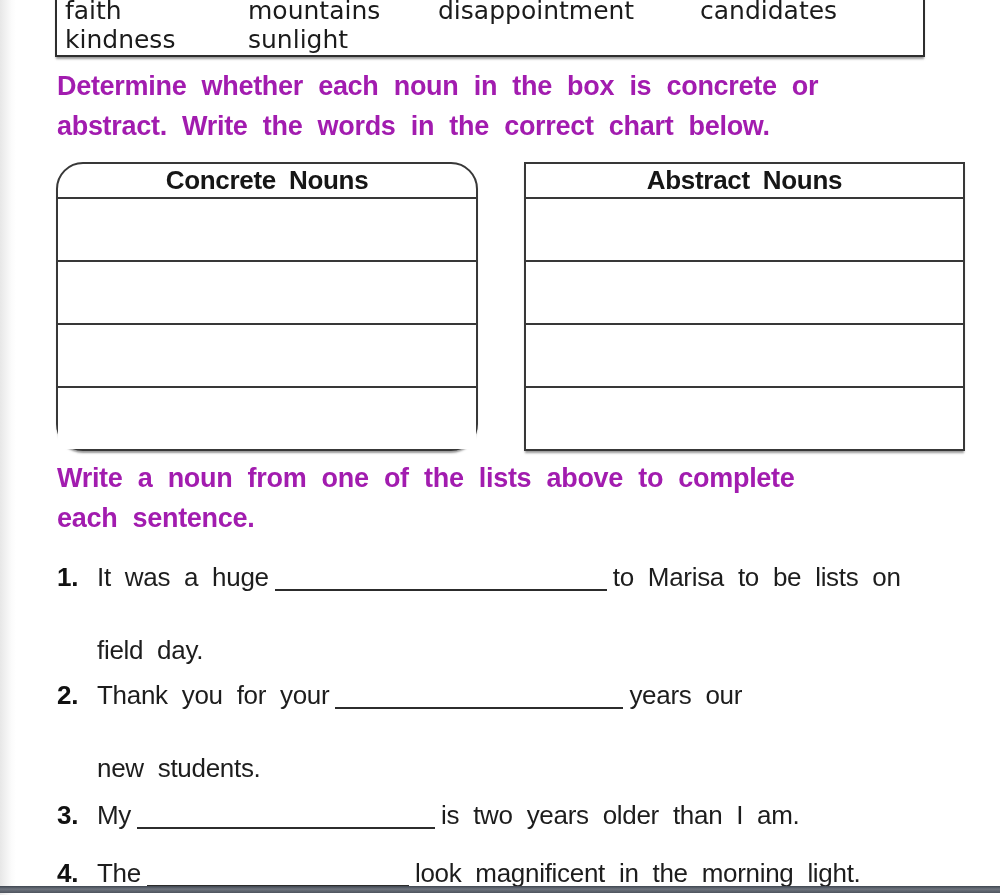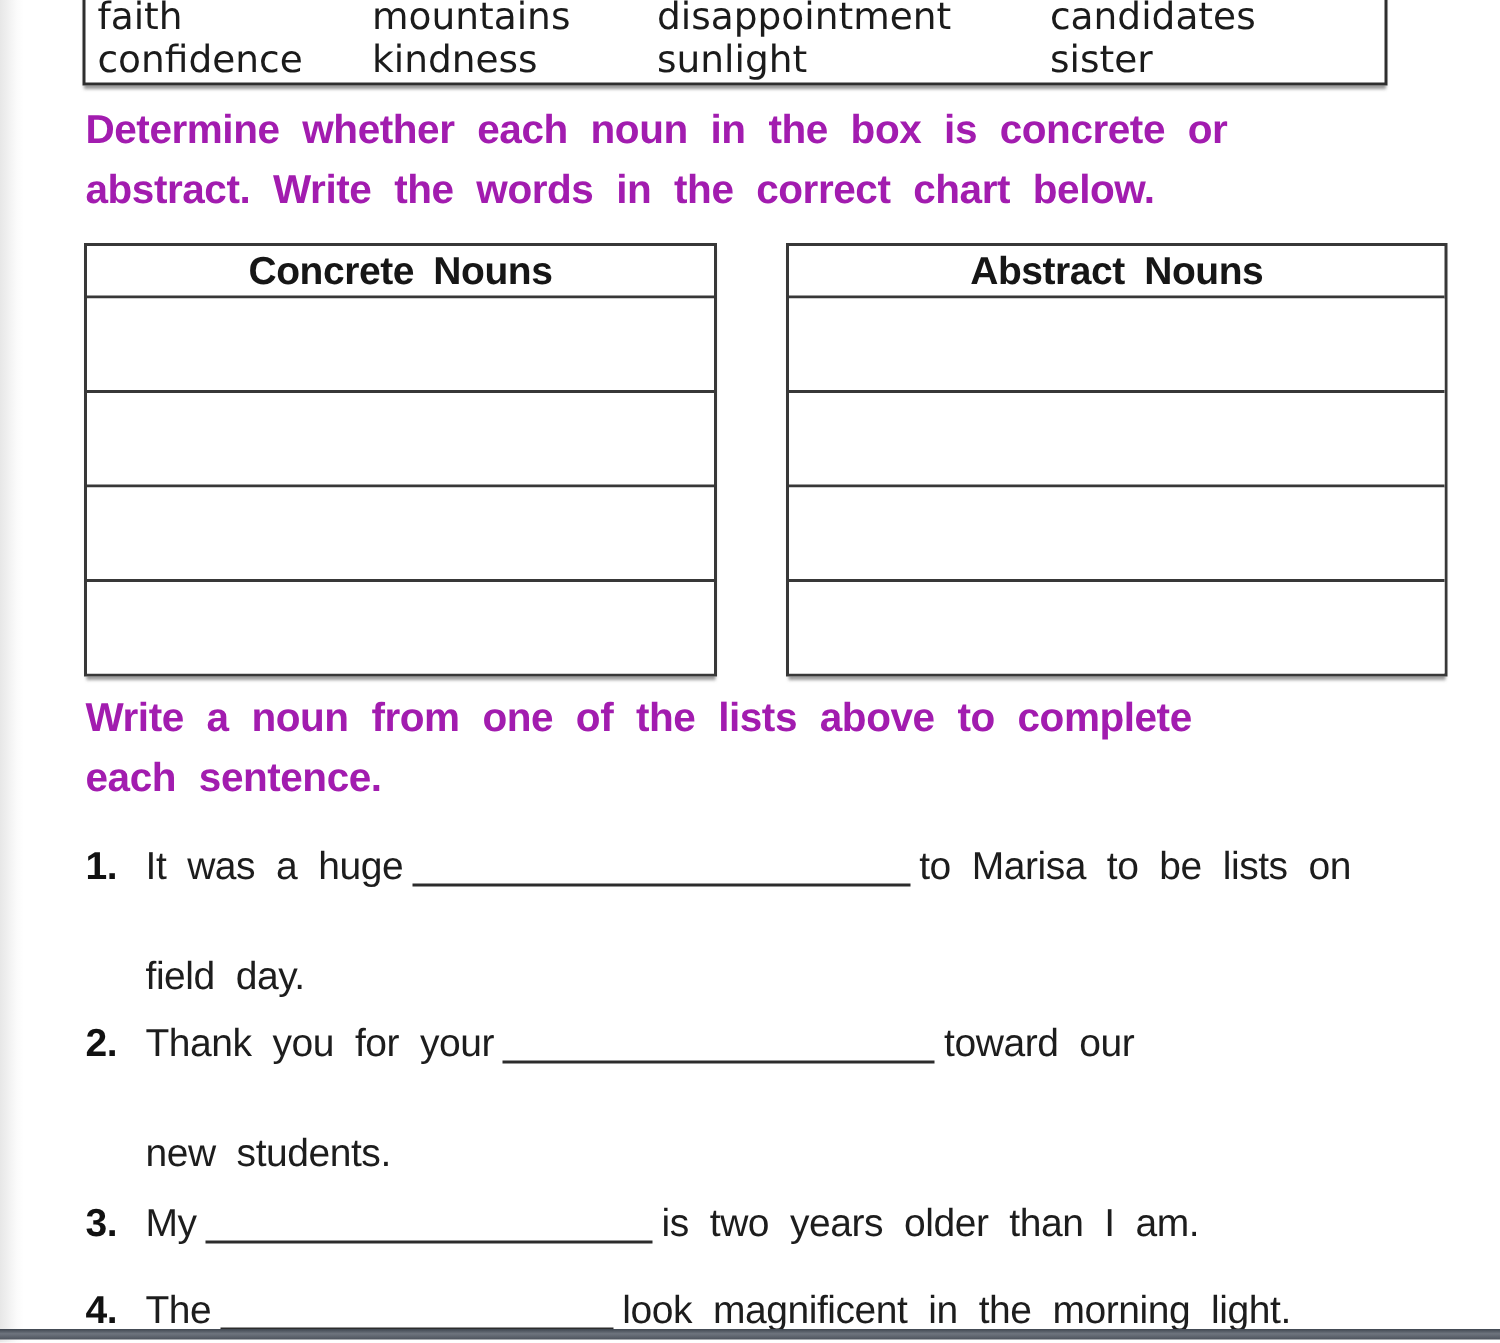--- a/index.html
+++ b/index.html
@@ -49,21 +49,21 @@
   .heading-fill { top: 458px; }
 
   
   .chart {
     position: absolute; top: 162px;
     box-sizing: border-box;
     border: 2px solid #383838;
     background: #fff;
     box-shadow: 0 3px 2px -1px rgba(70,70,70,0.55);
   }
-  .chart-concrete { left: 56px; width: 422px; }
+  .chart-concrete { left: 56px; width: 422px; border-radius: 27px; }
   .chart-abstract { left: 524px; width: 441px; }
   .chart-header {
     height: 33px; line-height: 33px;
     text-align: center;
     font-weight: bold; font-size: 26px;
     letter-spacing: -0.3px; word-spacing: 6px;
     color: #161616;
     border-bottom: 2px solid #383838;
   }
   .chart-row { height: 61px; border-bottom: 2px solid #383838; background: #fff; }
@@ -102,24 +102,22 @@
 <body>
 
 <div class="edge-left"></div>
 
 <div class="word-box">
   <div class="word-grid">
     <span>faith</span>
     <span>mountains</span>
     <span>disappointment</span>
     <span>candidates</span>
-    <span>confidence</span>
     <span>kindness</span>
     <span>sunlight</span>
-    <span>sister</span>
   </div>
 </div>
 
 <div class="heading heading-sort">
   <div>Determine whether each noun in the box is concrete or</div>
   <div>abstract. Write the words in the correct chart below.</div>
 </div>
 
 <div class="chart chart-concrete">
   <div class="chart-header">Concrete Nouns</div>
@@ -141,21 +139,21 @@
   <div>Write a noun from one of the lists above to complete</div>
   <div>each sentence.</div>
 </div>
 
 <div class="sentence s1">
   <span class="num">1.</span><span>It was a huge</span><span class="blank b1"></span><span>to Marisa to be lists on</span>
   <span class="cont">field day.</span>
 </div>
 
 <div class="sentence s2">
-  <span class="num">2.</span><span>Thank you for your</span><span class="blank b2"></span><span>toward our</span>
+  <span class="num">2.</span><span>Thank you for your</span><span class="blank b2"></span><span>years our</span>
   <span class="cont">new students.</span>
 </div>
 
 <div class="sentence s3">
   <span class="num">3.</span><span>My</span><span class="blank b3"></span><span>is two years older than I am.</span>
 </div>
 
 <div class="sentence s4">
   <span class="num">4.</span><span>The</span><span class="blank b4"></span><span>look magnificent in the morning light.</span>
 </div>

